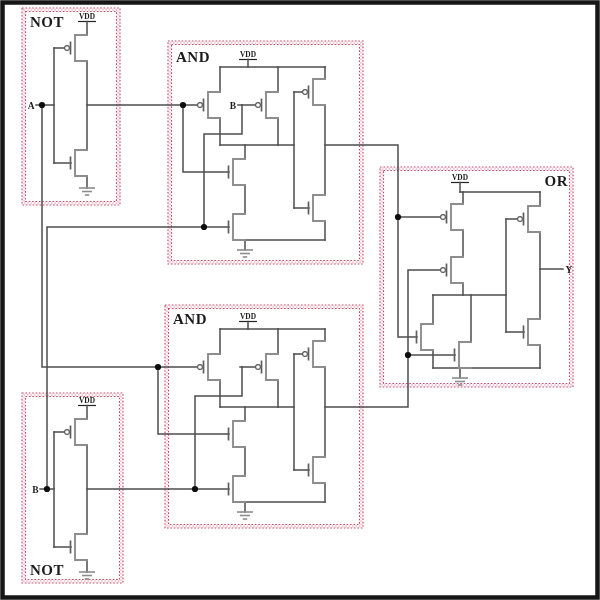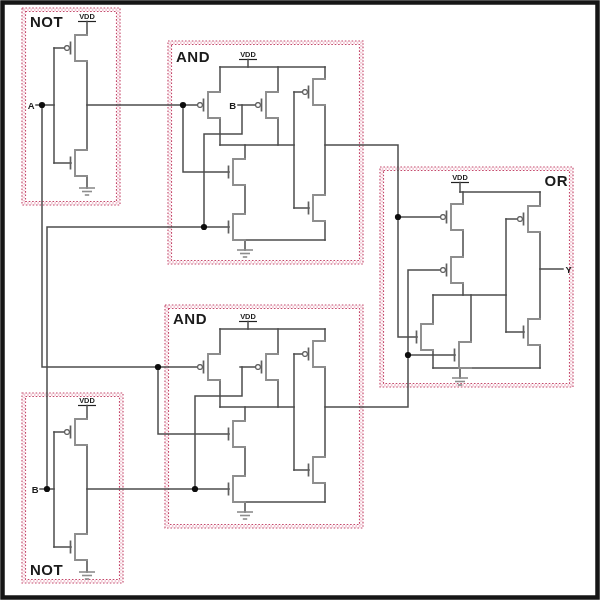--- a/index.html
+++ b/index.html
@@ -1,21 +1,21 @@
 <!DOCTYPE html>
 <html style="--frame: #161616; --wire: #4d4d4d; --device: #8d8d8d; --box_border: #c4476a; --box_band: #f2c9d5; --background: #ffffff;"><head>
 <meta charset="utf-8">
 <style>
   :root{
     --frame:#161616; --wire:#4d4d4d; --device:#8d8d8d; --bar:#5f5f5f;
     --box_border:#c4476a; --box_band:#f2c9d5; --text:#1b1b1b; --background:#ffffff;
   }
   html,body{margin:0;padding:0;background:var(--background);}
   .stage{width:600px;height:600px;position:relative;background:var(--background);
-         font-family:Liberation Sans, sans-serif;}
+         font-family:Liberation Serif, serif;}
   svg{display:block;}
   .wire{stroke:var(--wire);stroke-width:1.5;fill:none;stroke-linecap:square;}
   .dev{stroke:var(--device);stroke-width:1.9;fill:none;stroke-linecap:square;}
   .bar{stroke:var(--bar);stroke-width:1.7;}
   .bub{stroke:#555;stroke-width:1.1;fill:#fff;}
   .gndl{stroke:var(--device);stroke-width:1.6;}
   .dot{fill:#0d0d0d;}
   .boxo{fill:none;stroke:var(--box_border);stroke-width:1.15;stroke-dasharray:1.6 1.8;}
   .boxb{fill:none;stroke:var(--box_band);stroke-width:2.4;stroke-dasharray:1.6 1.8;}
   .glabel{font-size:15px;font-weight:600;fill:var(--text);letter-spacing:.5px;}

